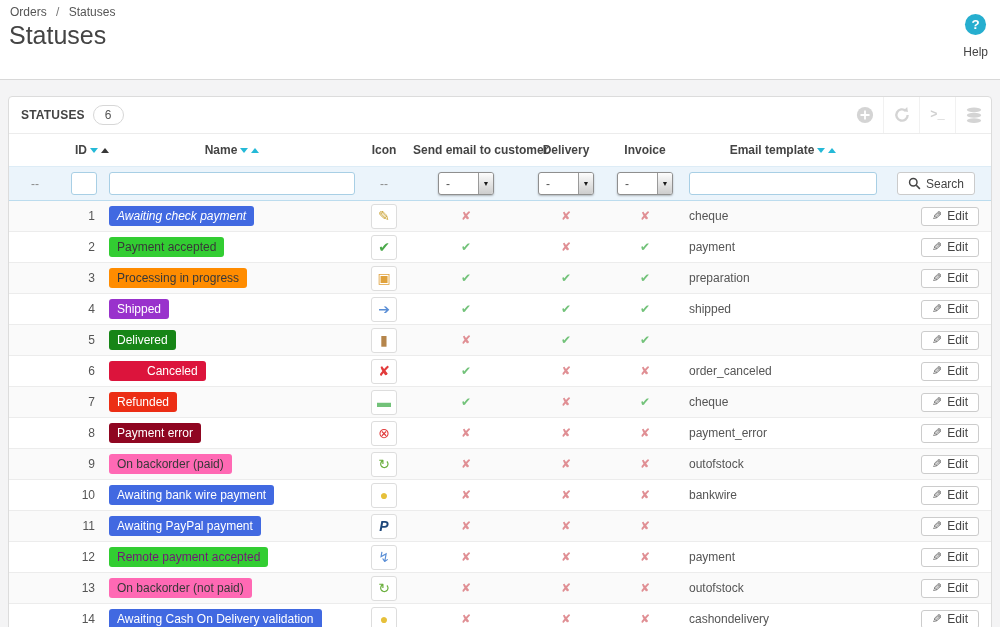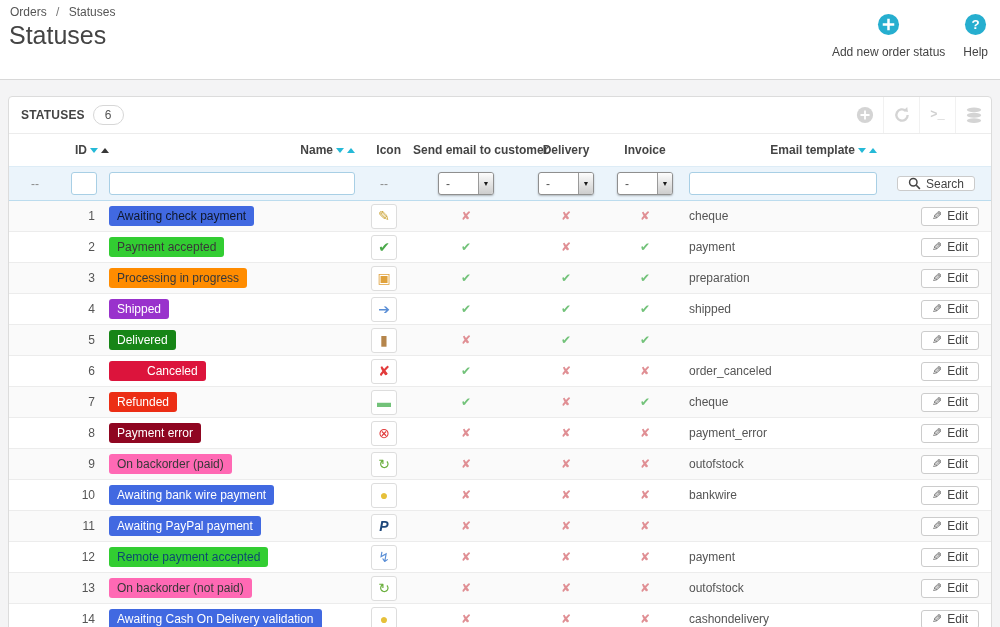--- a/index.html
+++ b/index.html
@@ -27,21 +27,21 @@
                  padding:2px 11px; font-size:12px; color:#555; }
   .head-tools { margin-left:auto; display:flex; height:100%; align-items:stretch; }
   .tool { width:36px; display:flex; align-items:center; justify-content:center; cursor:pointer; }
   .tool + .tool { border-left:1px solid #f1f1f1; }
   .terminal-glyph { font-family:"Liberation Mono","DejaVu Sans Mono",monospace;
                     font-size:12px; font-weight:700; color:#d0d0d0; }
   .terminal-glyph::after { content:">_"; }
 
   
   table { width:100%; border-collapse:collapse; table-layout:fixed; font-size:12px; color:#555; }
-  th { font-size:12px; font-weight:700; color:#444; padding:9px 6px; white-space:nowrap; text-align:right; }
+  th { font-size:12px; font-weight:700; color:#444; padding:9px 6px; white-space:nowrap; text-align:center; }
   th.c, td.c { text-align:center; }
   th.r, td.r { text-align:right; }
   td { height:31px; padding:2px 6px; vertical-align:middle; }
 
   
   .cd,.cu { display:inline-block; width:0; height:0; vertical-align:middle; margin-left:3px; cursor:pointer; }
   .cd { border-left:4px solid transparent; border-right:4px solid transparent; border-top:5px solid #25b9d7; }
   .cu { border-left:4px solid transparent; border-right:4px solid transparent; border-bottom:5px solid #25b9d7; }
   .cu.dark { border-bottom-color:#383838; }
 
@@ -53,22 +53,22 @@
   input.id-filter { width:30px; text-align:center; }
   input.tpl-filter { width:172px; }
   .msel { display:inline-flex; align-items:stretch; height:23px; min-width:56px; background:#fff;
           border:1px solid #8f8f8f; border-radius:3px; box-shadow:0 1px 2px rgba(0,0,0,.25);
           cursor:pointer; overflow:hidden; }
   .msel .val { flex:1; display:flex; align-items:center; padding-left:7px; font-size:12px; color:#555; }
   .msel .ar { width:15px; display:flex; align-items:center; justify-content:center;
               border-left:1px solid #9a9a9a; background:linear-gradient(#fdfdfd,#cdcdcd);
               font-size:7px; color:#1a1a1a; }
   .msel .ar::after { content:"▼"; }
-  .search-btn { float:right; margin-right:10px; display:inline-flex; align-items:flex-start; gap:5px;
-                height:15px; padding:0 10px; background:#fff; border:1px solid #cbcbcb;
+  .search-btn { float:right; margin-right:10px; display:inline-flex; align-items:center; gap:5px;
+                height:23px; padding:0 10px; background:#fff; border:1px solid #cbcbcb;
                 border-radius:3px; font-size:12px; color:#444; cursor:pointer; }
 
   
   tbody.rows tr td { border-top:1px solid #ececec; }
   tbody.rows tr:first-child td { border-top:none; }
   tbody.rows tr:nth-child(odd) { background:#fafafa; }
   .badge { display:inline-block; padding:3px 8px; border-radius:3px; font-size:12px; white-space:nowrap; }
   .icon-box { display:inline-flex; align-items:center; justify-content:center; width:26px; height:25px;
               background:#fff; border:1px solid #ddd; border-radius:3px; font-size:14px; line-height:1; }
   .mark { font-weight:700; font-size:12px; }
@@ -87,29 +87,20 @@
 
   <div class="topbar">
     <div class="breadcrumb">
       <span>Orders</span>
       <span class="sep">/</span>
       <span>Statuses</span>
     </div>
     <div class="page-title">Statuses</div>
 
     <div class="actions">
-      <div class="action">
-        <span>
-          <svg width="23" height="23" viewBox="0 0 24 24">
-              <circle cx="12" cy="12" r="11" fill="#26AECF"></circle>
-              <path d="M10.7 6h2.6v4.7H18v2.6h-4.7V18h-2.6v-4.7H6v-2.6h4.7z" fill="#fff"></path>
-            </svg>
-        </span>
-        <span class="lbl">Add new order status</span>
-      </div>
       <div class="action">
         <span>
           <svg width="23" height="23" viewBox="0 0 24 24">
               <circle cx="12" cy="12" r="11" fill="#26AECF"></circle>
               <text x="12" y="17" text-anchor="middle" font-size="14" font-weight="bold" fill="#fff" font-family="Liberation Sans, DejaVu Sans, sans-serif">?</text>
             </svg>
         </span>
         <span class="lbl">Help</span>
       </div>
     </div>
@@ -207,21 +198,21 @@
                 </svg>
               <span>Search</span>
             </button>
           </td>
         </tr>
       </thead>
       <tbody class="rows">
   <tr>
     <td class="c"></td>
     <td class="r" style="padding-right:8px">1</td>
-    <td><span class="badge" style="background: rgb(65, 105, 225); color: #0f172a;">Awaiting check payment</span></td>
+    <td><span class="badge" style="background: rgb(65, 105, 225); color: #ffffff; font-style: italic;">Awaiting check payment</span></td>
     <td class="c"><span class="icon-box">
                 <span style="color: rgb(201, 160, 47);">✎</span>
               </span></td>
     <td class="c"><span class="mark mark-no">✘</span></td>
     <td class="c"><span class="mark mark-no">✘</span></td>
     <td class="c"><span class="mark mark-no">✘</span></td>
     <td>cheque</td>
     <td class="r edit-cell">
       <button class="edit-btn">
         <span class="edit-pencil"></span>
@@ -416,21 +407,21 @@
       <button class="edit-btn">
         <span class="edit-pencil"></span>
         <span>Edit</span>
       </button>
     </td>
   </tr>
 
   <tr>
     <td class="c"></td>
     <td class="r" style="padding-right:8px">12</td>
-    <td><span class="badge" style="background: rgb(50, 205, 50); color: #0c4a6e;">Remote payment accepted</span></td>
+    <td><span class="badge" style="background: rgb(50, 205, 50); color: #701a75;">Remote payment accepted</span></td>
     <td class="c"><span class="icon-box">
                 <span style="color: rgb(91, 143, 214);">↯</span>
               </span></td>
     <td class="c"><span class="mark mark-no">✘</span></td>
     <td class="c"><span class="mark mark-no">✘</span></td>
     <td class="c"><span class="mark mark-no">✘</span></td>
     <td>payment</td>
     <td class="r edit-cell">
       <button class="edit-btn">
         <span class="edit-pencil"></span>

